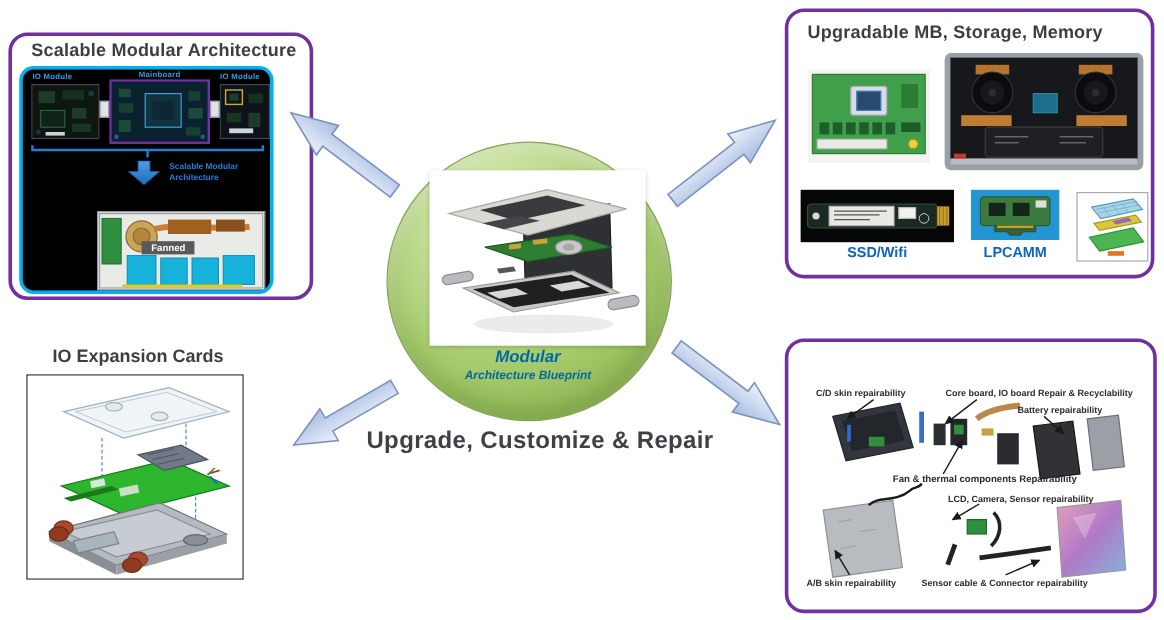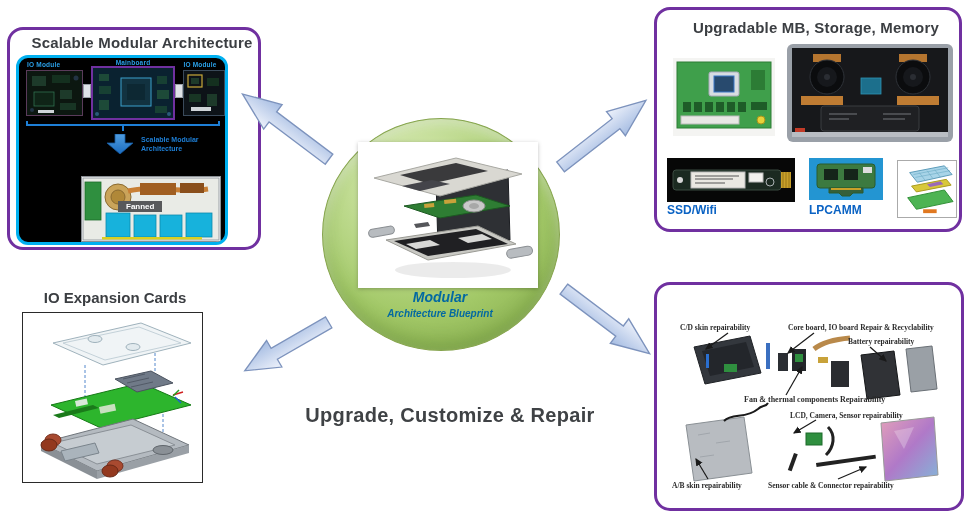--- a/index.html
+++ b/index.html
@@ -2,21 +2,21 @@
 <html><head>
 <meta charset="utf-8">
 <style>
   html,body{margin:0;padding:0;background:#fff;}
   .stage{position:relative;width:970px;height:517px;background:#fff;overflow:hidden;
          font-family:"Liberation Sans",sans-serif;}
   .abs{position:absolute;}
 
   
   .panel{position:absolute;border:3px solid #7030A0;border-radius:16px;box-sizing:border-box;}
-  .panel-title{position:absolute;left:16px;right:0;text-align:center;color:#3b3e42;
+  .panel-title{position:absolute;left:16px;right:0;color:#3b3e42;
                font-weight:700;font-size:15px;letter-spacing:.2px;}
 
   
   .inner-blue{position:absolute;border:3px solid #00B0F0;border-radius:12px;background:#000;
               box-sizing:border-box;overflow:hidden;}
   .mod-label{position:absolute;color:#2aa0e8;font-size:6.5px;font-weight:700;letter-spacing:.2px;}
   .pcb{position:absolute;}
   .conn{position:absolute;background:#dfe3e8;border:1px solid #9aa0a8;box-sizing:border-box;}
   .arrow-lbl{position:absolute;color:#1e7fd6;font-size:7px;font-weight:700;line-height:1.3;}
   .thumb{position:absolute;background:#fff;border:1px solid #8a8f94;box-sizing:border-box;}
@@ -27,37 +27,37 @@
   .circle{position:absolute;border-radius:50%;
           background:radial-gradient(circle at 38% 28%, #e2f0c2 0%, #bcd98c 32%, #a3c968 58%, #8db353 82%, #7aa143 100%);
           border:1px solid #86a44e;
           box-shadow:inset 0 -8px 18px rgba(40,80,10,.22), inset 0 6px 12px rgba(255,255,255,.45);}
   .center-photo{position:absolute;background:#fff;box-shadow:0 1px 4px rgba(0,0,0,.25);}
   .center-caption{position:absolute;text-align:center;color:#0369a1;font-style:italic;
                   font-weight:700;line-height:1.35;}
   .center-caption .l1{font-size:14px;}
   .center-caption .l2{font-size:10px;}
   .subtitle{position:absolute;text-align:center;color:#3f4245;font-weight:700;font-size:20px;
-            letter-spacing:.3px;margin-top:48px;}
+            letter-spacing:.3px;}
 
   
   .flow-arrow{position:absolute;}
   .flow-arrow svg{display:block;width:100%;height:100%;}
 
   
   .photo{position:absolute;box-sizing:border-box;}
-  .blue-lbl{position:absolute;text-align:left;color:#0b63c4;font-weight:700;font-size:12px;}
+  .blue-lbl{position:absolute;text-align:center;color:#0b63c4;font-weight:700;font-size:12px;}
 
   
   .bl-title{position:absolute;text-align:center;color:#3b3e42;font-weight:700;font-size:15px;}
   .bl-image{position:absolute;background:#fff;border:1px solid #2a2a2a;box-sizing:border-box;}
 
   
   .field-content{position:absolute;background:#fff;}
-  .callout{position:absolute;color:#2b2b2b;font-size:7.5px;font-weight:600;white-space:nowrap;font-family:Liberation Serif, serif;}
+  .callout{position:absolute;color:#2b2b2b;font-size:7.5px;font-weight:600;white-space:nowrap;}
 </style>
 </head>
 <body>
 
 <div class="stage">
 
   <svg width="0" height="0" style="position:absolute">
     <defs>
       <linearGradient id="arrowGrad" x1="0" y1="0" x2="0" y2="1">
         <stop offset="0" stop-color="#eef2fb"></stop>

